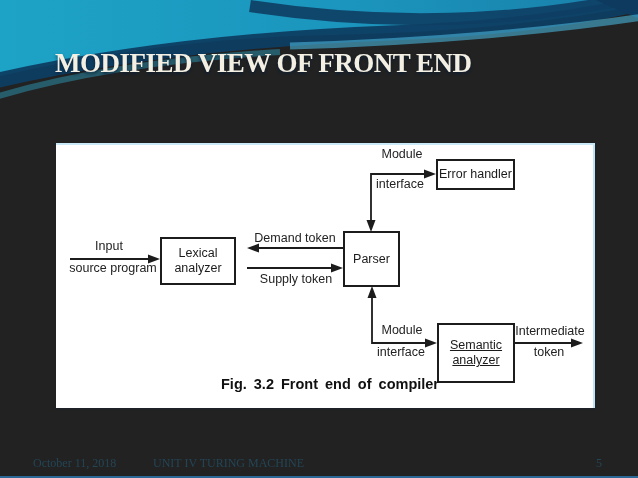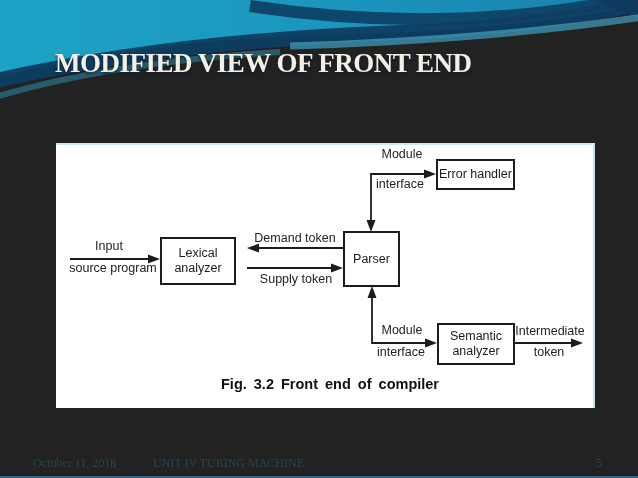--- a/index.html
+++ b/index.html
@@ -22,21 +22,21 @@
   .connectors{position:absolute;left:0;top:0;width:539px;height:265px;}
   .node{
     position:absolute;box-sizing:border-box;border:2px solid #1c1c1c;background:#fff;
     display:flex;flex-direction:column;align-items:center;justify-content:center;
     font-size:12.5px;line-height:15px;color:#1b1b1b;text-align:right;
   }
   .node span{display:block;}
   .node-error    {left:380px;top:16px; width:79px;height:31px;}
   .node-lexical  {left:104px;top:94px; width:76px;height:48px;}
   .node-parser   {left:287px;top:88px; width:57px;height:56px;}
-  .node-semantic {left:381px;top:180px;width:78px;height:42px;}
+  .node-semantic {left:381px;top:180px;width:78px;height:60px;text-decoration:underline;}
   .lbl{
     position:absolute;transform:translateX(-50%);
     font-size:12.5px;line-height:13px;color:#232323;white-space:nowrap;
   }
   .lbl-input-1  {left:53px; top:97px;text-align:right;}
   .lbl-input-2  {left:57px; top:119px;}
   .lbl-demand   {left:239px;top:89px;}
   .lbl-supply   {left:240px;top:130px;}
   .lbl-mod-top-1{left:346px;top:5px;}
   .lbl-mod-top-2{left:344px;top:35px;}

